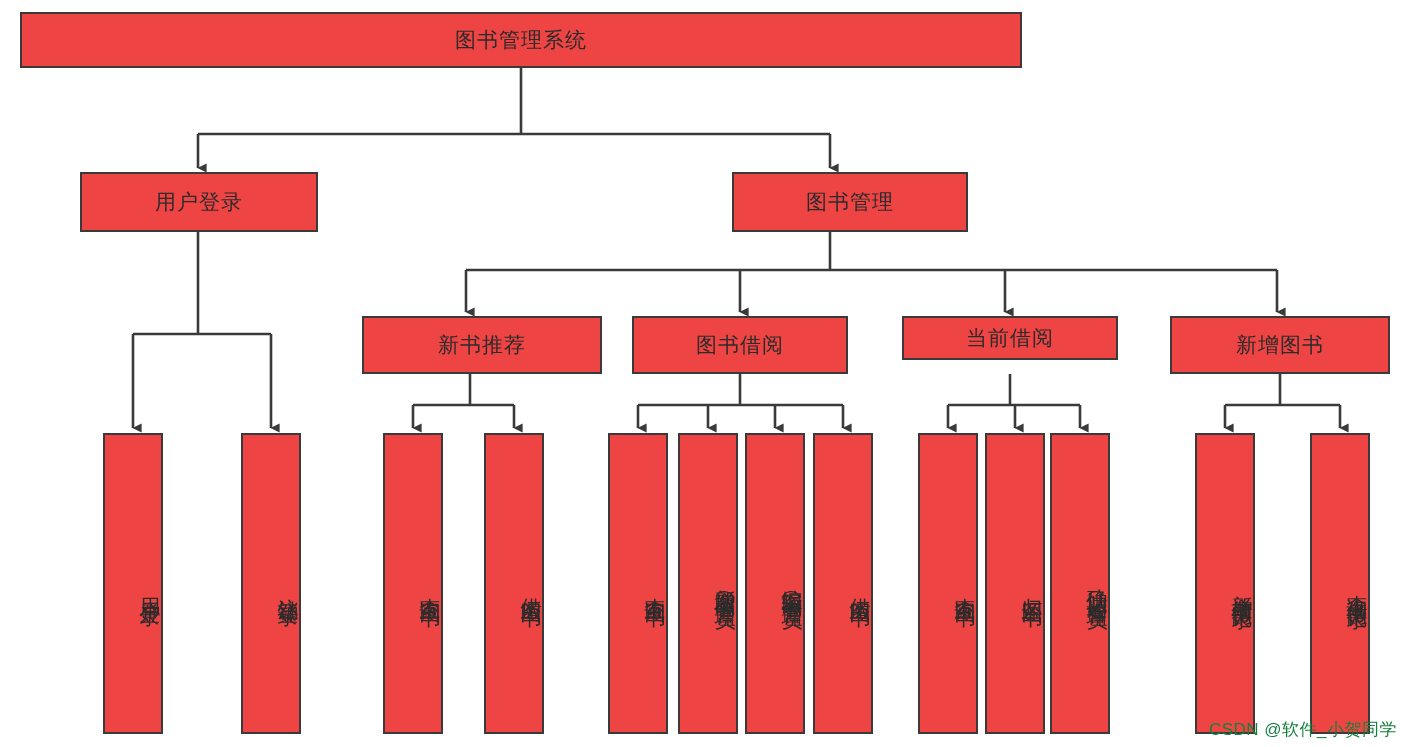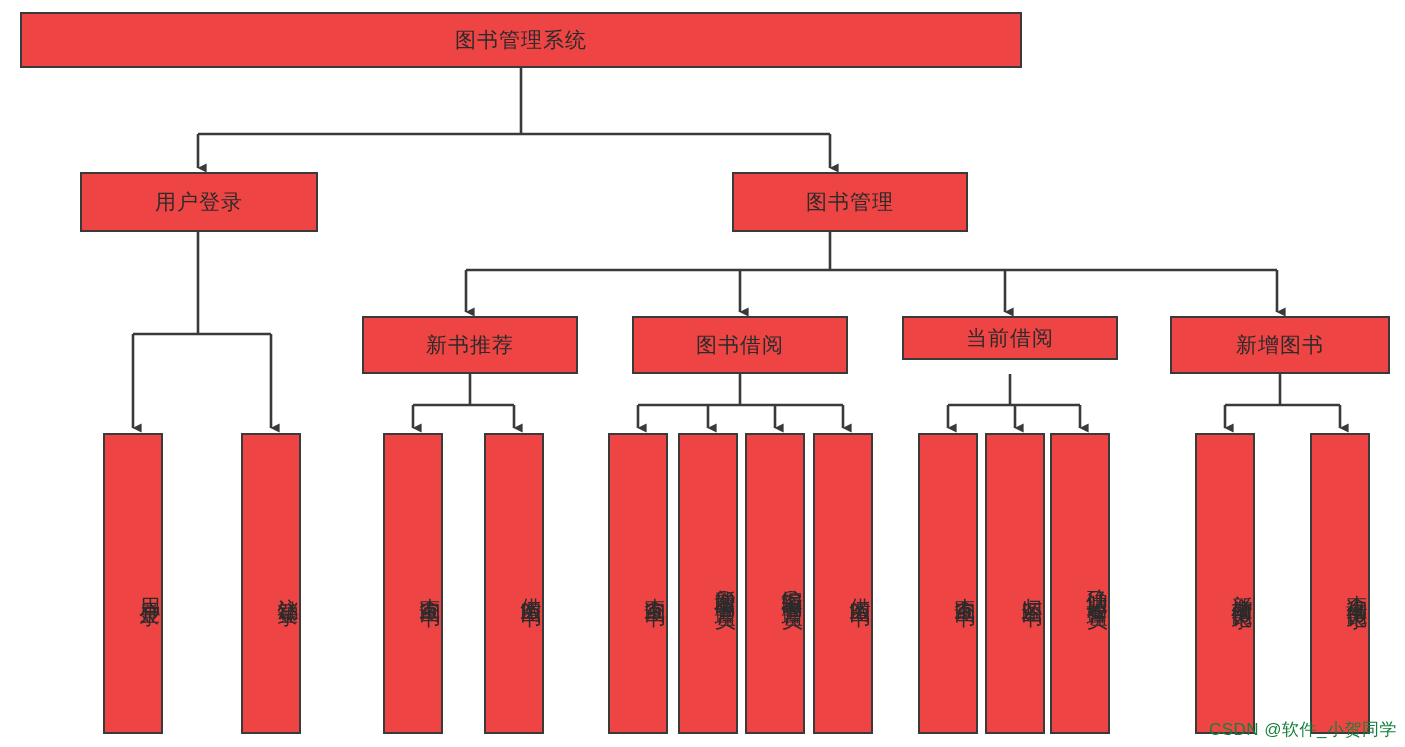--- a/index.html
+++ b/index.html
@@ -136,21 +136,21 @@
       <line x1="1340" y1="405" x2="1340" y2="428" marker-end="url(#arrowhead)"></line>
     </g>
   </svg>
 
   <div class="node-box node-h" style="left:20px; top:12px; width:1002px; height:56px;">图书管理系统</div>
 
   <div class="node-box node-h" style="left:80px; top:172px; width:238px; height:60px;">用户登录</div>
 
   <div class="node-box node-h" style="left:710px; top:172px; width:236px; height:60px;margin-left:22px;">图书管理</div>
 
-  <div class="node-box node-h" style="left:362px; top:316px; width:216px; height:58px;">新书推荐</div>
+  <div class="node-box node-h" style="left:362px; top:316px; width:240px; height:58px;">新书推荐</div>
 
   <div class="node-box node-h" style="left:632px; top:316px; width:216px; height:58px;">图书借阅</div>
 
   <div class="node-box node-h" style="left:902px; top:316px; width:216px; height:44px;">当前借阅</div>
 
   <div class="node-box node-h" style="left:1170px; top:316px; width:220px; height:58px;">新增图书</div>
 
   <div class="node-box node-v" style="left:103px; top:433px; width:60px; height:301px;">用户登录</div>
 
   <div class="node-box node-v" style="left:241px; top:433px; width:60px; height:301px;">注销登录</div>

